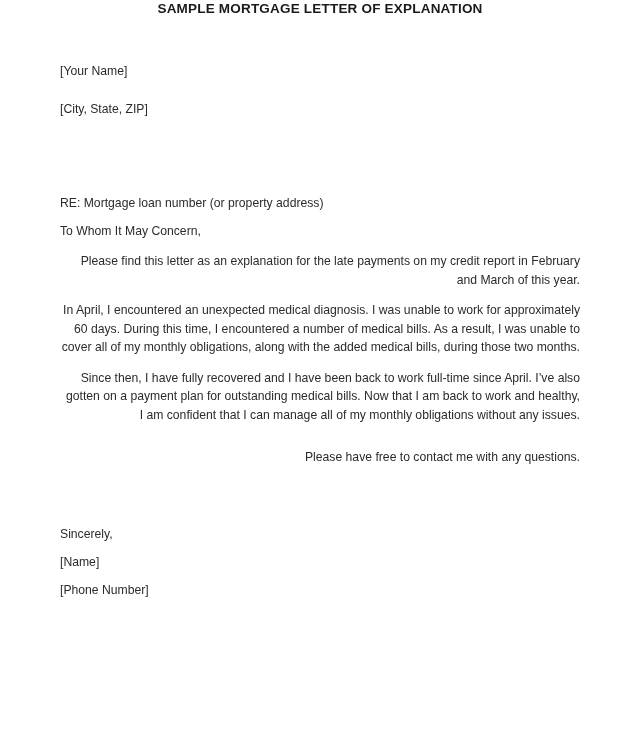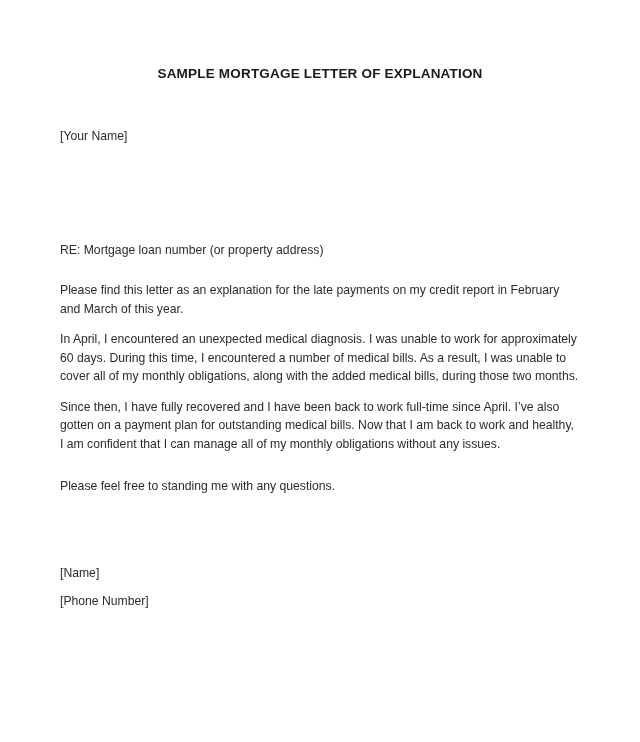--- a/index.html
+++ b/index.html
@@ -31,41 +31,40 @@
     width: 520px;
   }
 
   .doc-title {
     font-size: 13.5px;
     font-weight: bold;
     text-align: center;
     letter-spacing: 0.2px;
     color: #1a1a1a;
     margin: 0;
-    padding-top: 65px;
     line-height: 18px;
   }
 
   .block {
     margin: 0;
   }
 
   .line {
     font-size: 12.2px;
     line-height: 18px;
     color: #2b2b2b;
     margin: 0;
   }
 
   .para {
     font-size: 12.2px;
     line-height: 18.5px;
     color: #2b2b2b;
     margin: 0;
-    text-align: left;
+    text-align: right;
   }
 
   
   .sp-addr-top { height: 44px; }
   .sp-line     { height: 10px; }
   .sp-date     { height: 38px; }
   .sp-re       { height: 38px; }
   .sp-sal      { height: 10px; }
   .sp-para     { height: 12px; }
   .sp-closing  { height: 58px; }
@@ -77,54 +76,57 @@
   <div class="content">
 
     <h1 class="doc-title">SAMPLE MORTGAGE LETTER OF EXPLANATION</h1>
 
     <div class="sp-addr-top"></div>
 
     <div class="block">
       <p class="line">[Your Name]</p>
       <div class="sp-line"></div>
       <div class="sp-line"></div>
+      <p class="line">[City, State, ZIP]</p>
     </div>
 
     <div class="sp-date"></div>
 
 
     <div class="sp-re"></div>
 
     <p class="line">RE: Mortgage loan number (or property address)</p>
 
     <div class="sp-sal"></div>
 
+    <p class="line">To Whom It May Concern,</p>
 
     <div class="sp-para"></div>
 
     <p class="para">Please find this letter as an explanation for the late payments on my credit report in February and March of this year.</p>
 
     <div class="sp-para"></div>
 
     <p class="para">In April, I encountered an unexpected medical diagnosis. I was unable to work for approximately 60 days. During this time, I encountered a number of medical bills. As a result, I was unable to cover all of my monthly obligations, along with the added medical bills, during those two months.</p>
 
     <div class="sp-para"></div>
 
     <p class="para">Since then, I have fully recovered and I have been back to work full-time since April. I’ve also gotten on a payment plan for outstanding medical bills. Now that I am back to work and healthy, I am confident that I can manage all of my monthly obligations without any issues.</p>
 
     <div class="sp-para"></div>
 
 
     <div class="sp-para"></div>
 
-    <p class="para">Please feel free to standing me with any questions.</p>
+    <p class="para">Please have free to contact me with any questions.</p>
 
     <div class="sp-closing"></div>
 
     <div class="block">
+      <p class="line">Sincerely,</p>
       <div class="sp-line"></div>
       <p class="line">[Name]</p>
       <div class="sp-line"></div>
       <p class="line">[Phone Number]</p>
     </div>
 
   </div>
 </div>
 
 </body></html>

